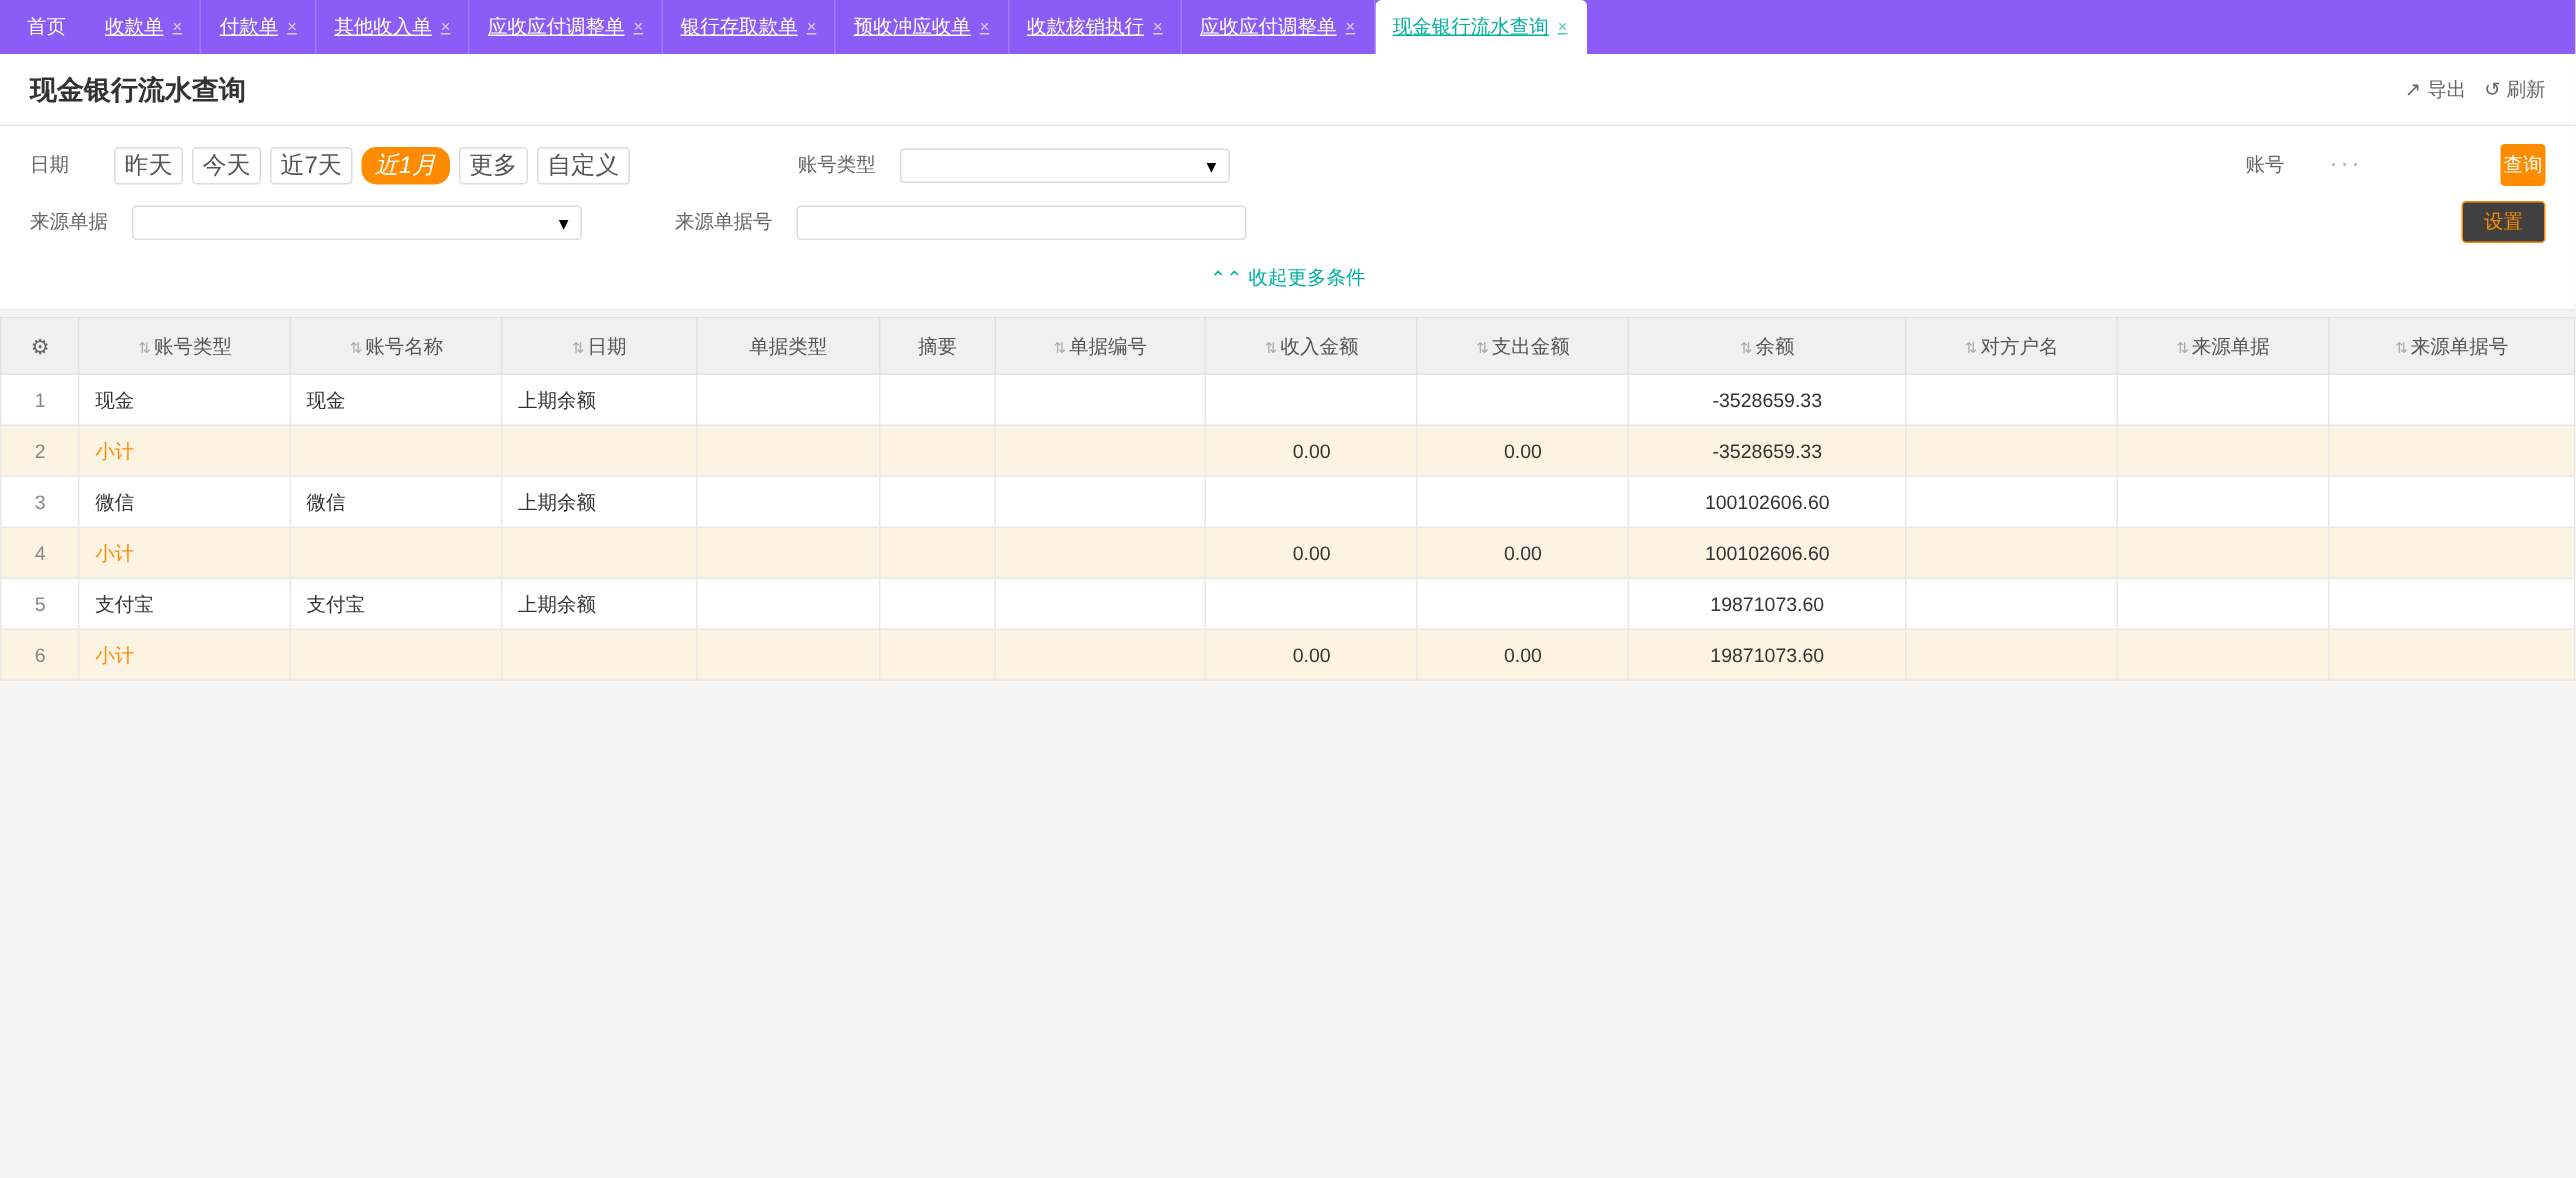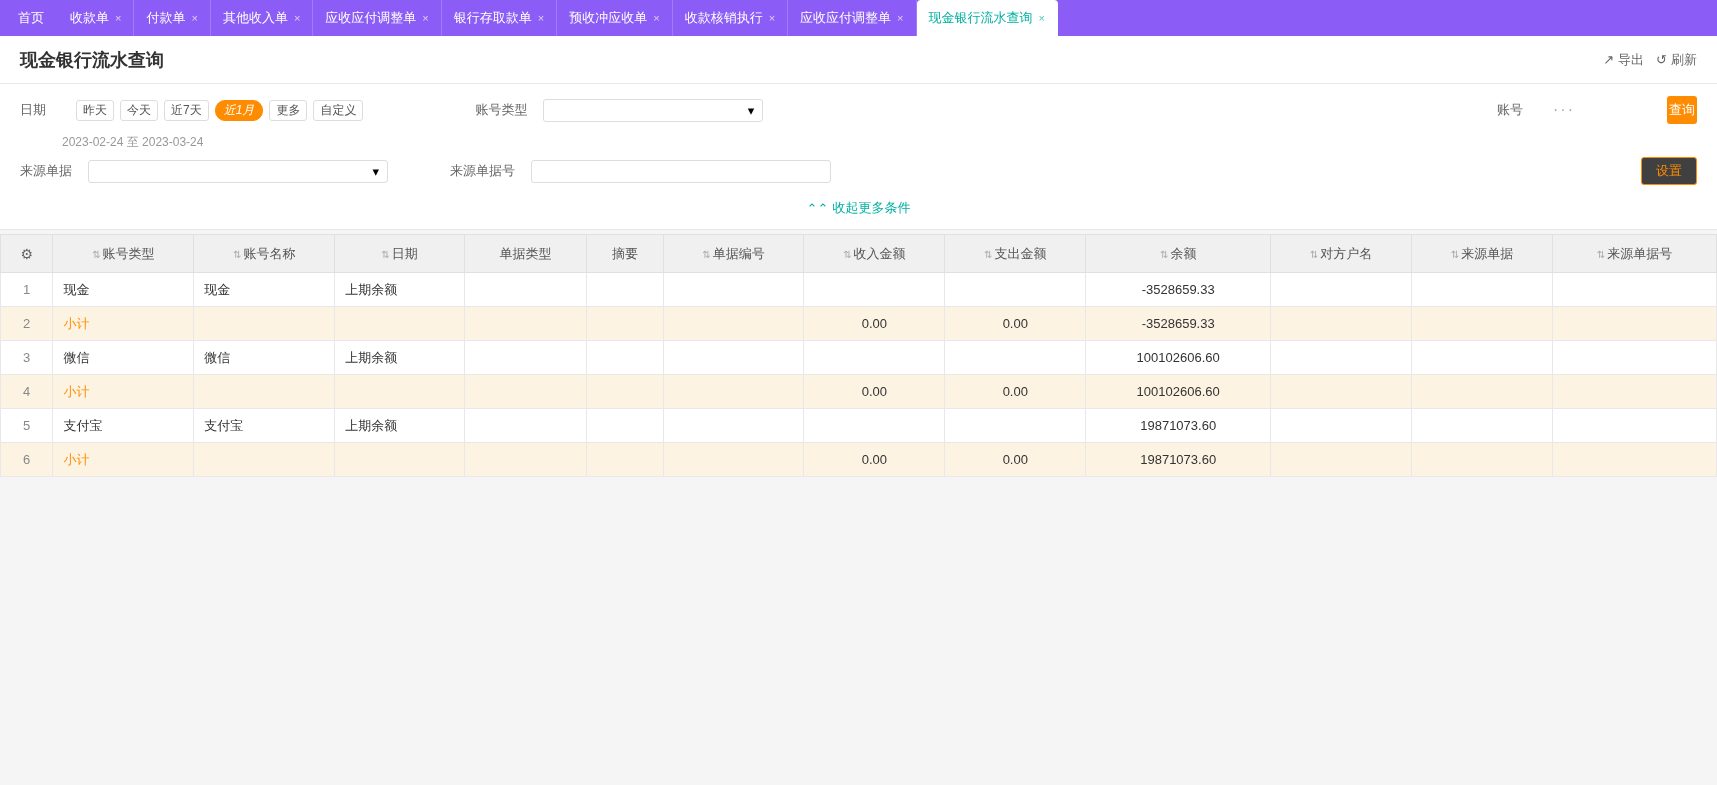--- a/index.html
+++ b/index.html
@@ -17,20 +17,21 @@
     .nav-tab {
       display: flex;
       align-items: center;
       padding: 0 12px;
       height: 100%;
       color: #fff;
       cursor: pointer;
       white-space: nowrap;
       font-size: 13px;
       border-right: 1px solid rgba(255,255,255,0.2);
+      text-decoration: underline;
     }
     .nav-tab.active {
       background: #fff;
       color: #00b0a0;
       border-radius: 4px 4px 0 0;
     }
     .nav-tab .close-x {
       margin-left: 6px;
       font-size: 11px;
       opacity: 0.7;
@@ -93,21 +94,21 @@
       display: flex;
       align-items: center;
       gap: 6px;
     }
     .date-btn {
       padding: 1px 6px;
       border: 1px solid #ddd;
       border-radius: 3px;
       cursor: pointer;
       color: #555;
-      font-size: 12px;
+      font-size: 16px;
       background: #fff;
     }
     .date-btn.active {
       background: #ff8c00;
       color: #fff;
       border-color: #ff8c00;
       border-radius: 10px;
       padding: 1px 8px;
       font-style: italic;
     }
@@ -303,23 +304,20 @@
     </div>
     <span style="flex:1"></span>
 
     <span class="filter-label">账号</span>
     <span class="filter-dots">···</span>
     <span style="width:60px"></span>
 
     <button class="btn-query">查询</button>
   </div>
 
-  <div style="margin-left:38px; margin-bottom:6px;">
-    <span class="date-range">2023-02-24 至 2023-03-24</span>
-  </div>
   <div class="filter-row">
     <span class="filter-label">来源单据</span>
     <div class="filter-select" style="min-width:300px">
       <span></span>
       <span>▾</span>
     </div>
     <span style="width:30px"></span>
     <span class="filter-label">来源单据号</span>
     <input class="filter-input" style="min-width: 300px;">
     <span style="flex:1"></span>

